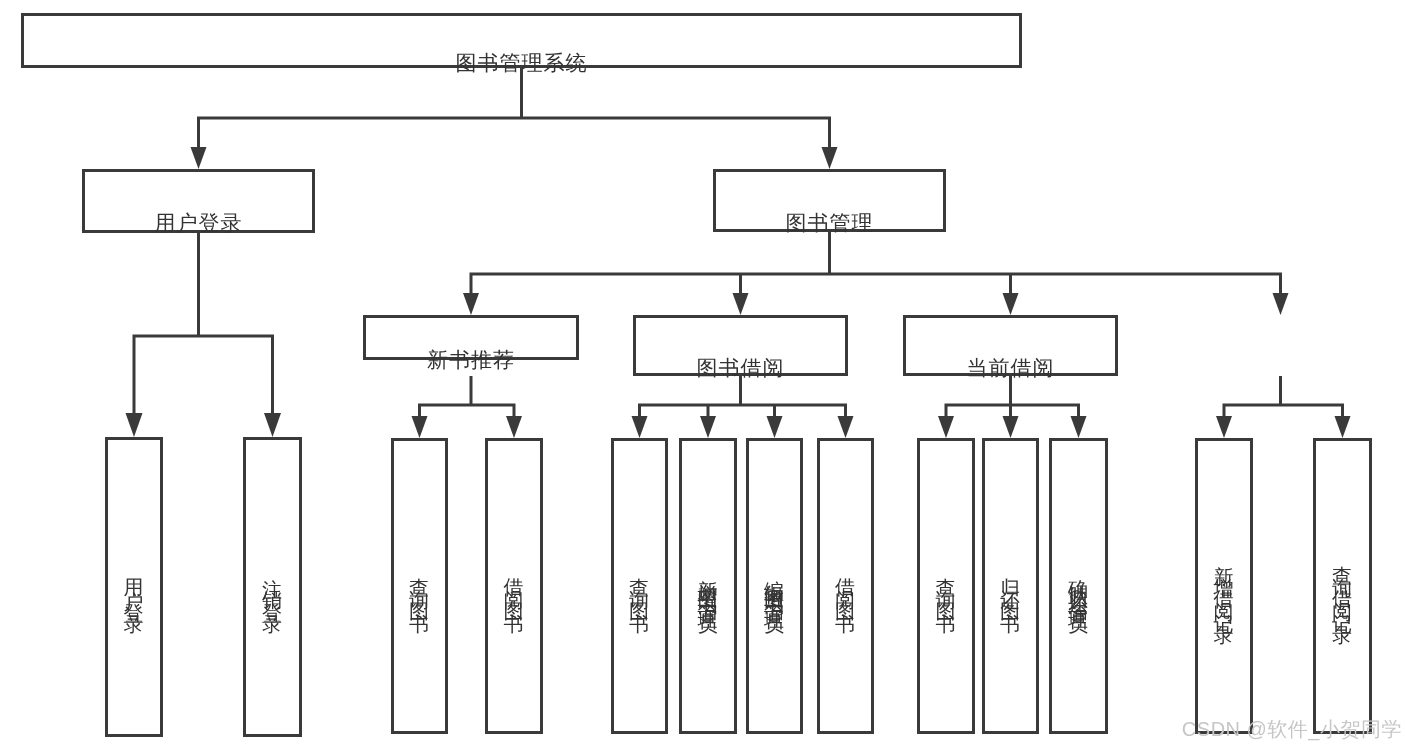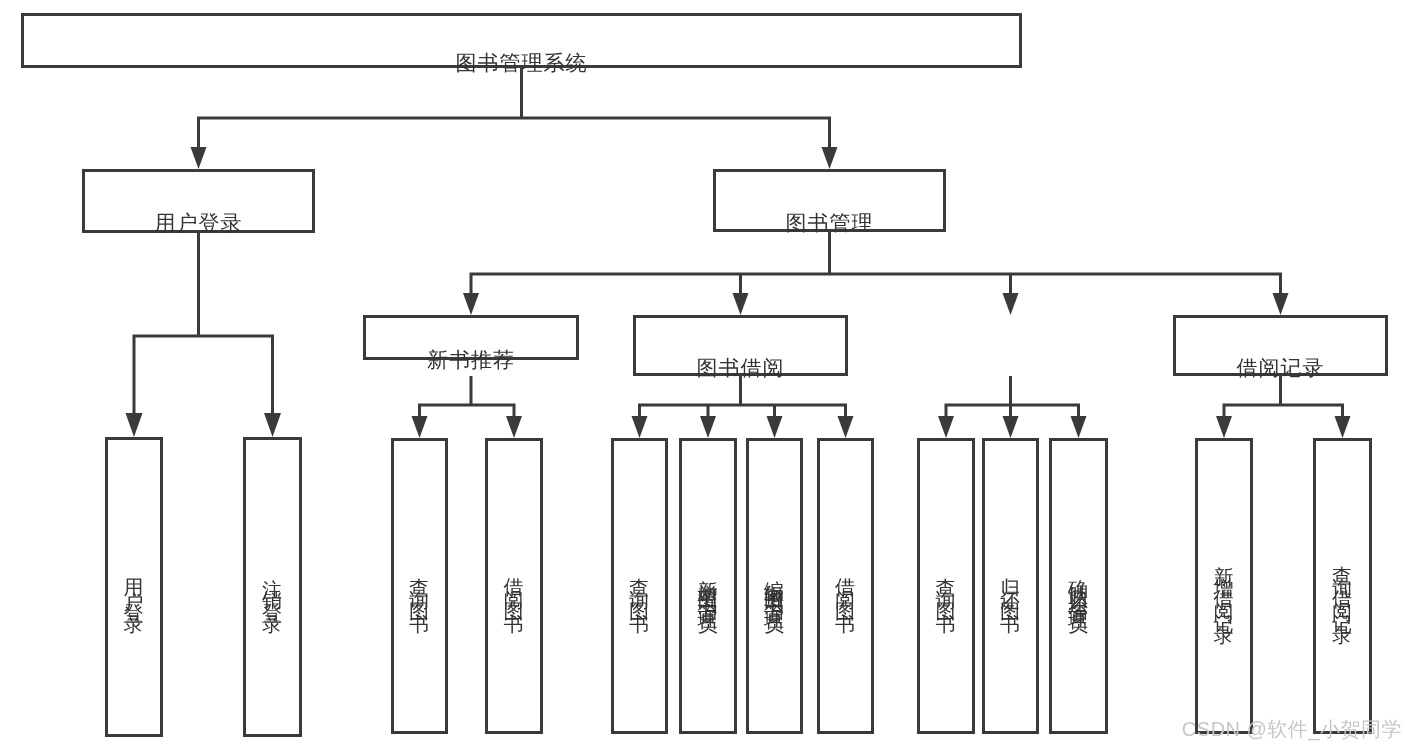--- a/index.html
+++ b/index.html
@@ -83,22 +83,22 @@
   <div class="node" style="left:713px; top:169px; width:233px; height:63px;text-align:right;">
     <span class="hlabel">图书管理</span>
   </div>
 
   <div class="node" style="left:363px; top:315px; width:216px; height:45px;">
     <span class="hlabel">新书推荐</span>
   </div>
   <div class="node" style="left:633px; top:315px; width:215px; height:61px;">
     <span class="hlabel">图书借阅</span>
   </div>
-  <div class="node" style="left:1173px; top:315px; width:215px; height:61px;">
-    <span class="hlabel">借阅记录</span>
+  <div class="node" style="left:903px; top:315px; width:215px; height:61px;">
+    <span class="hlabel">当前借阅</span>
   </div>
 
   <div class="node" style="left:105px; top:437px; width:58px; height:300px;">
     <span class="vtext">用户登录</span>
   </div>
   <div class="node" style="left:243px; top:437px; width:59px; height:300px;">
     <span class="vtext">注销登录</span>
   </div>
 
   <div class="node" style="left:391px; top:438px; width:57px; height:296px;">

